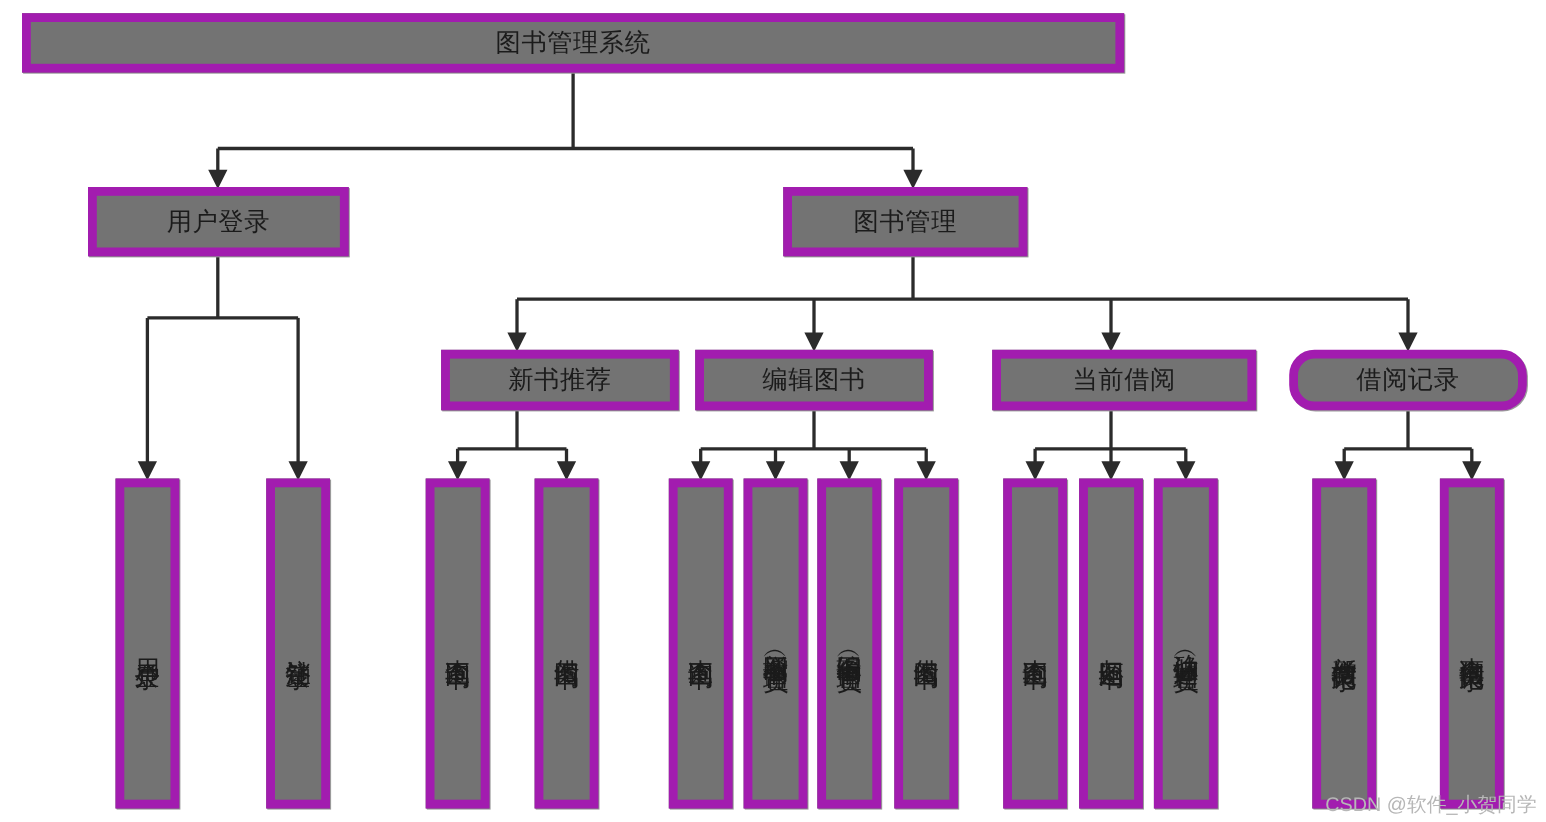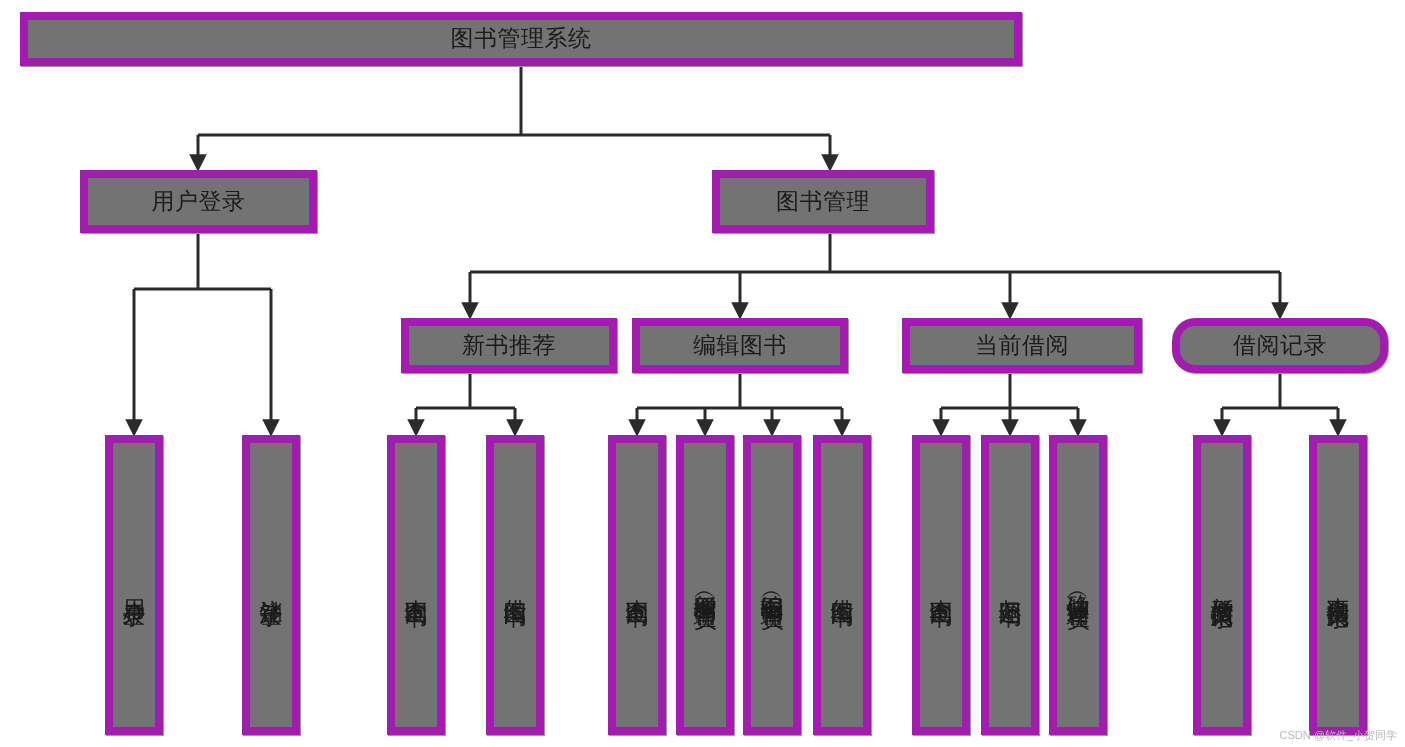--- a/index.html
+++ b/index.html
@@ -58,21 +58,21 @@
     font-size: 23px;
     line-height: 1.18;
     letter-spacing: 2px;
     white-space: nowrap;
     text-align: center;
   }
   .watermark {
     position: absolute;
     right: 8px;
     bottom: 4px;
-    font-size: 11px;
+    font-size: 18px;
     color: #b7b7b7;
     z-index: 5;
     white-space: nowrap;
     font-family: "Liberation Sans", "DejaVu Sans", sans-serif;
     margin-left: 40px;
   }
 </style>
 </head>
 <body>
 

